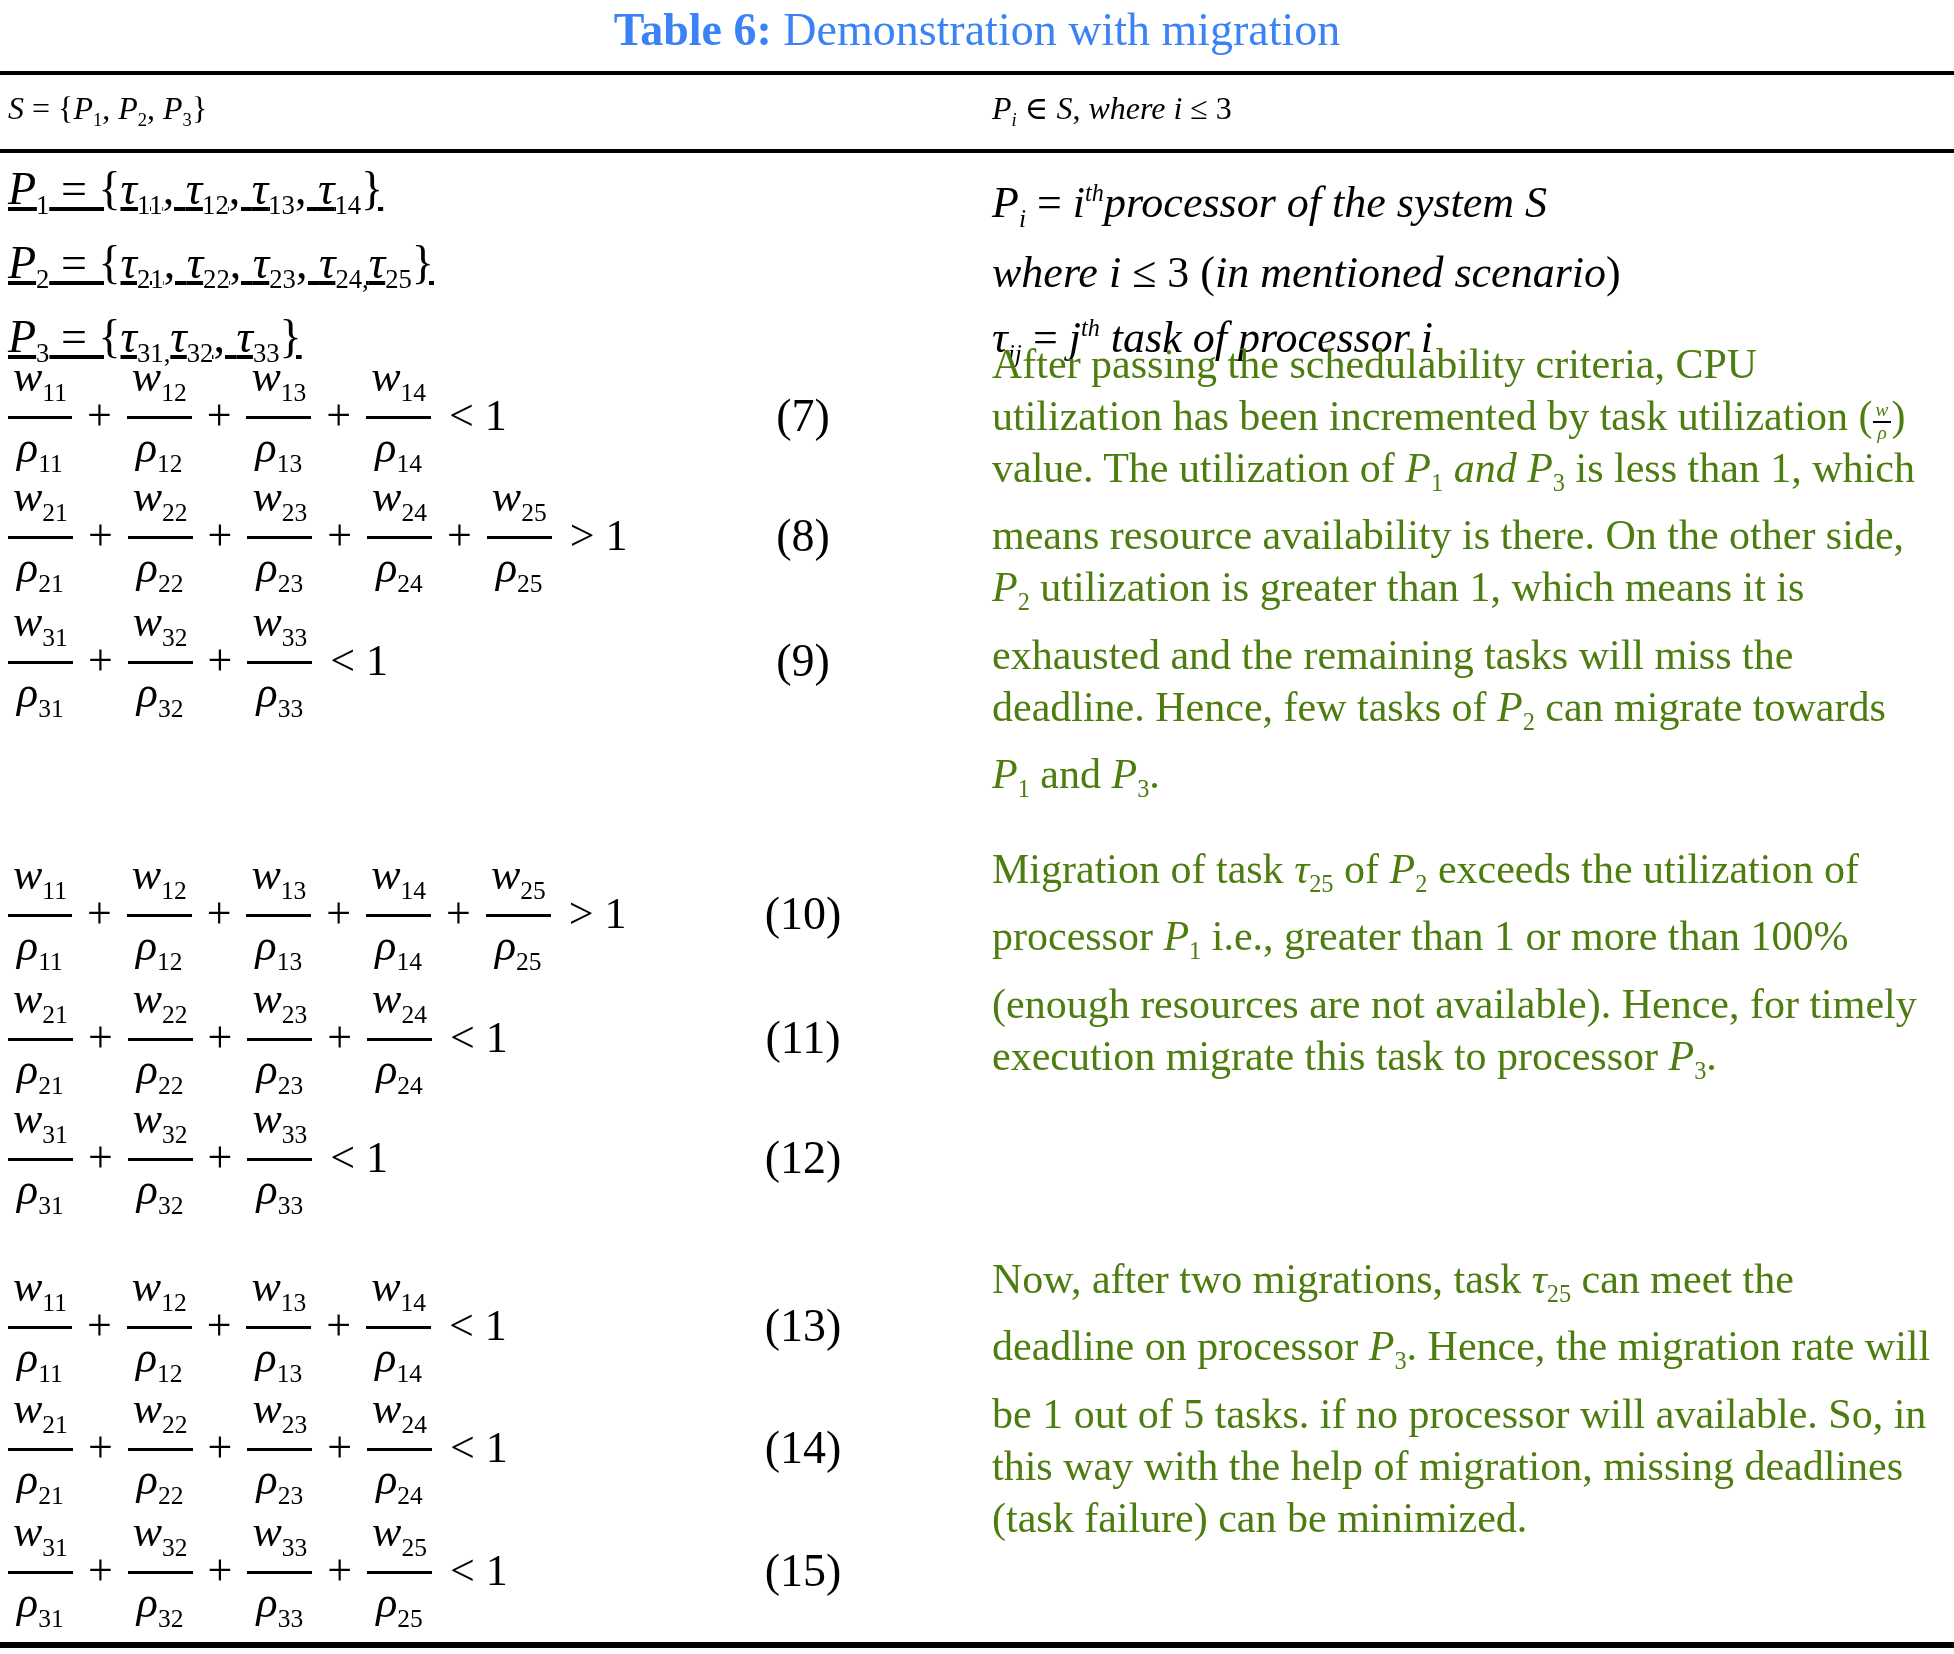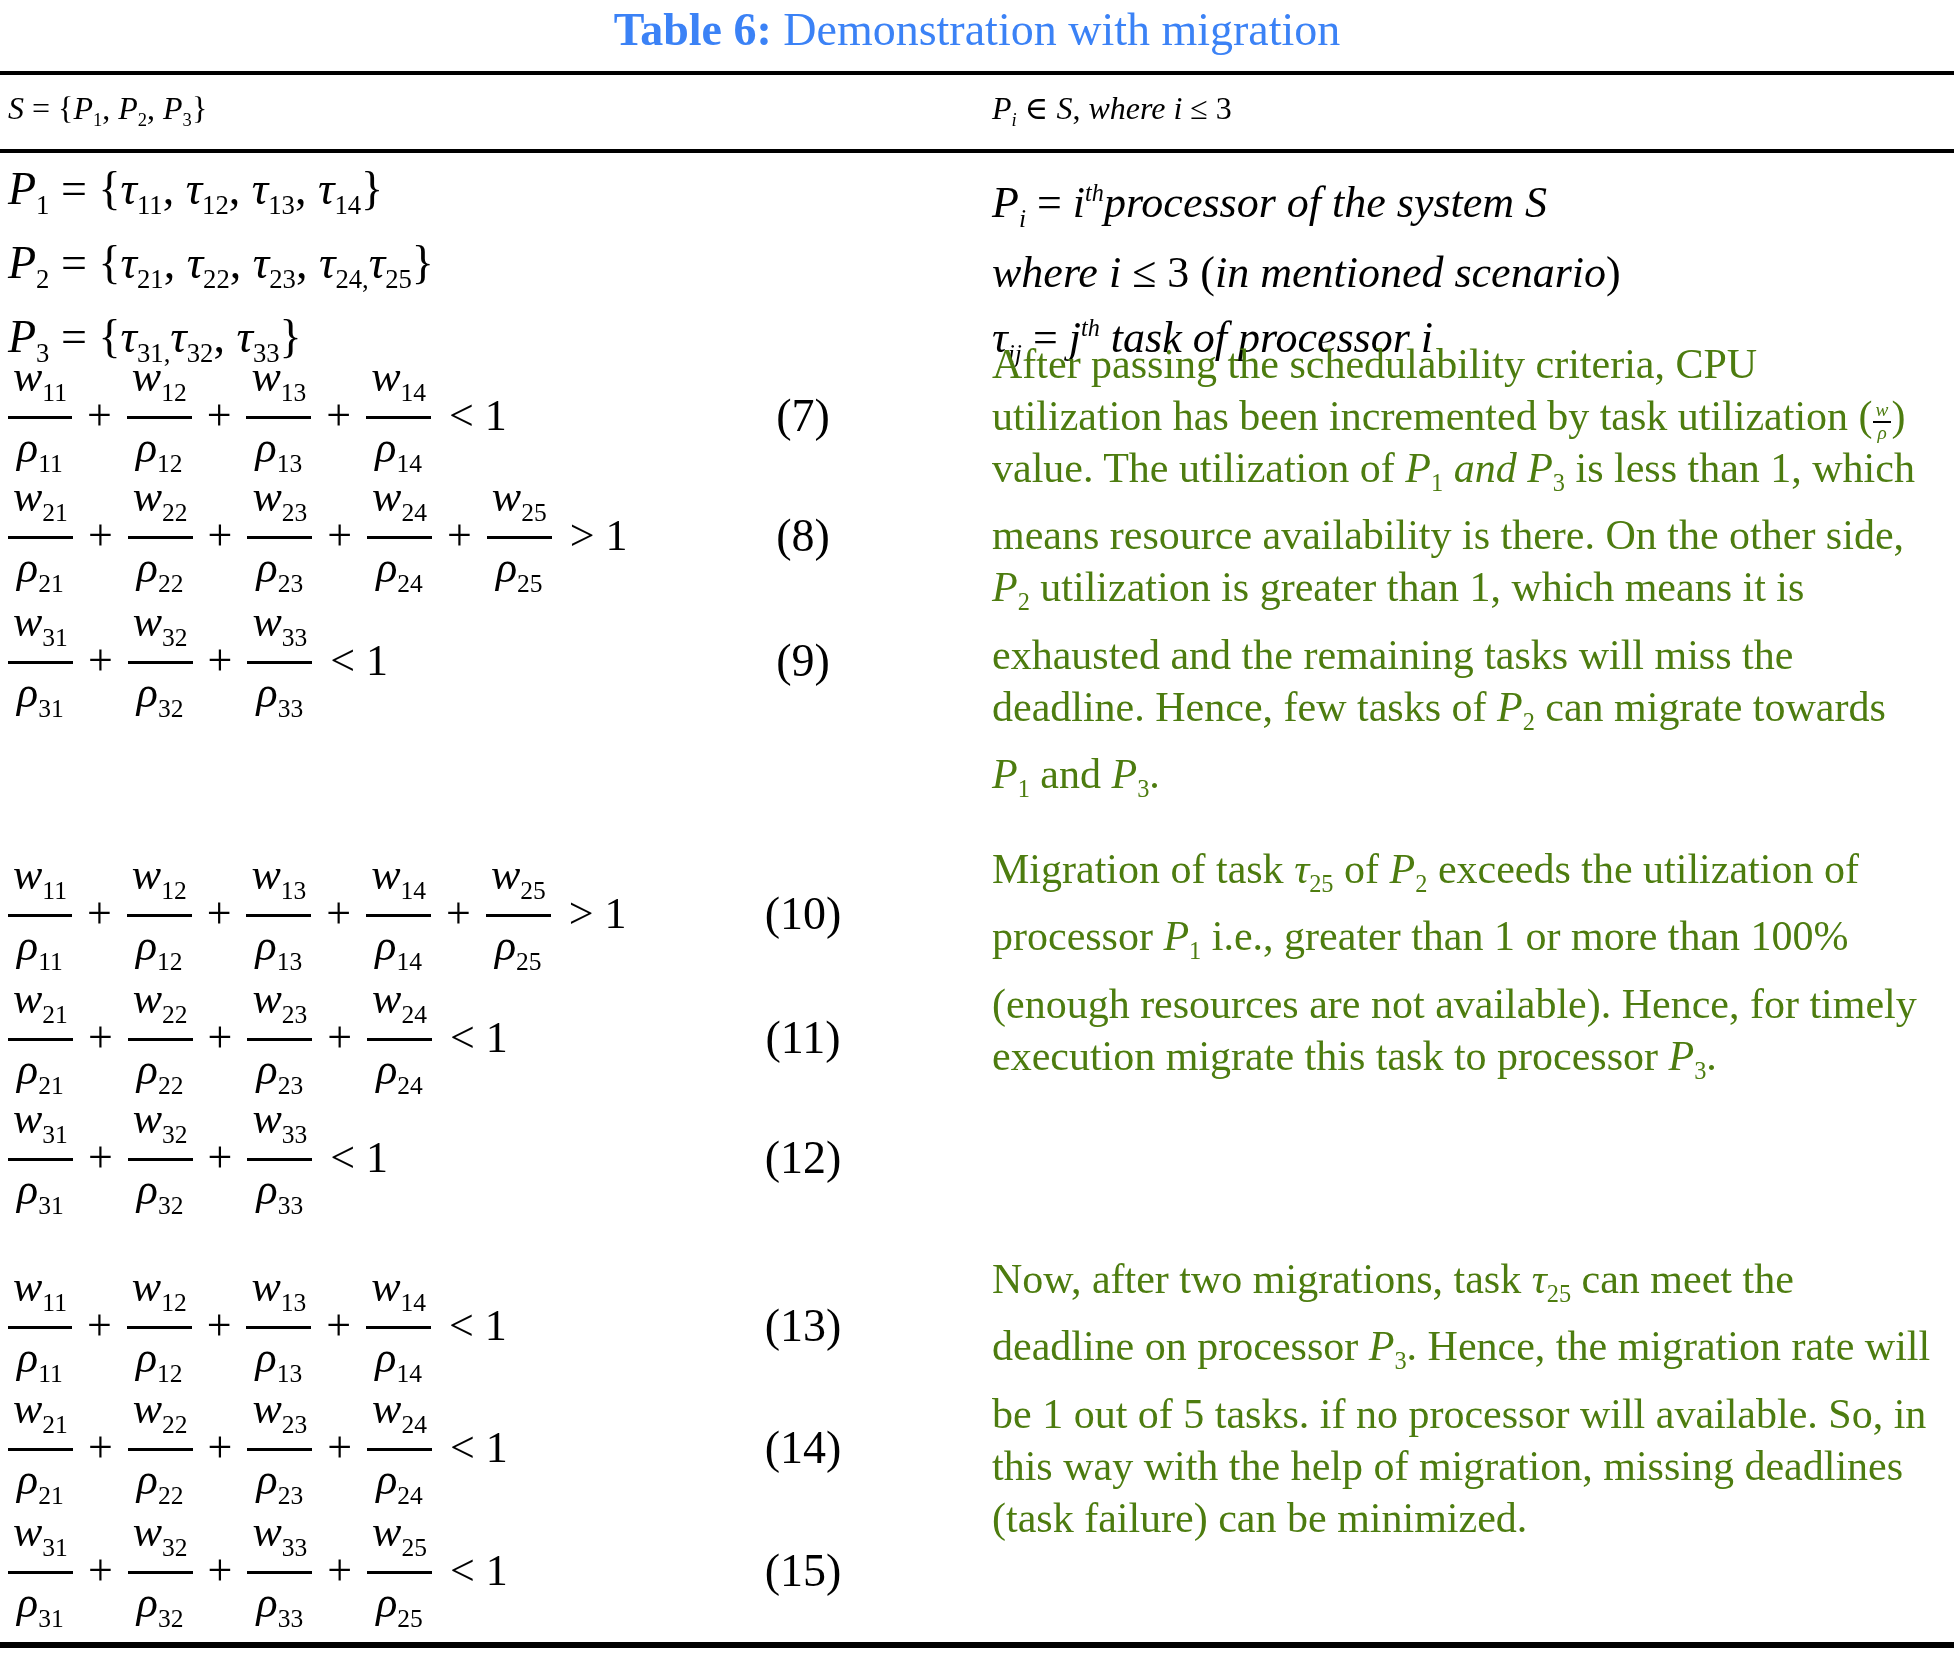--- a/index.html
+++ b/index.html
@@ -18,21 +18,21 @@
   .rule{position:absolute;left:0;width:1954px;background:#000000;}
   .rule-top{top:71px;height:4px;}
   .rule-mid{top:149px;height:4px;}
   .rule-bottom{top:1642px;height:6px;}
 
   .cell{position:absolute;font-size:32px;line-height:48px;white-space:nowrap;}
   .hdr-left{top:84px;left:8px;}
   .hdr-right{top:84px;left:992px;}
 
   .defs{position:absolute;font-size:46px;}
-  .defs-left{top:160px;left:8px;line-height:58px;}
+  .defs-left{top:160px;left:8px;line-height:58px;text-decoration:underline;}
   .defs-right{top:165px;left:992px;font-size:44px;line-height:55px;}
   .def-line{white-space:nowrap;}
 
   
   .seg-it,.vbase,.seg-sup,.it-sub{font-style:italic;}
   sub{font-size:0.58em;font-style:normal;}
   sub.it-sub{font-style:italic;}
   sup.seg-sup{font-size:0.55em;}
 
   

